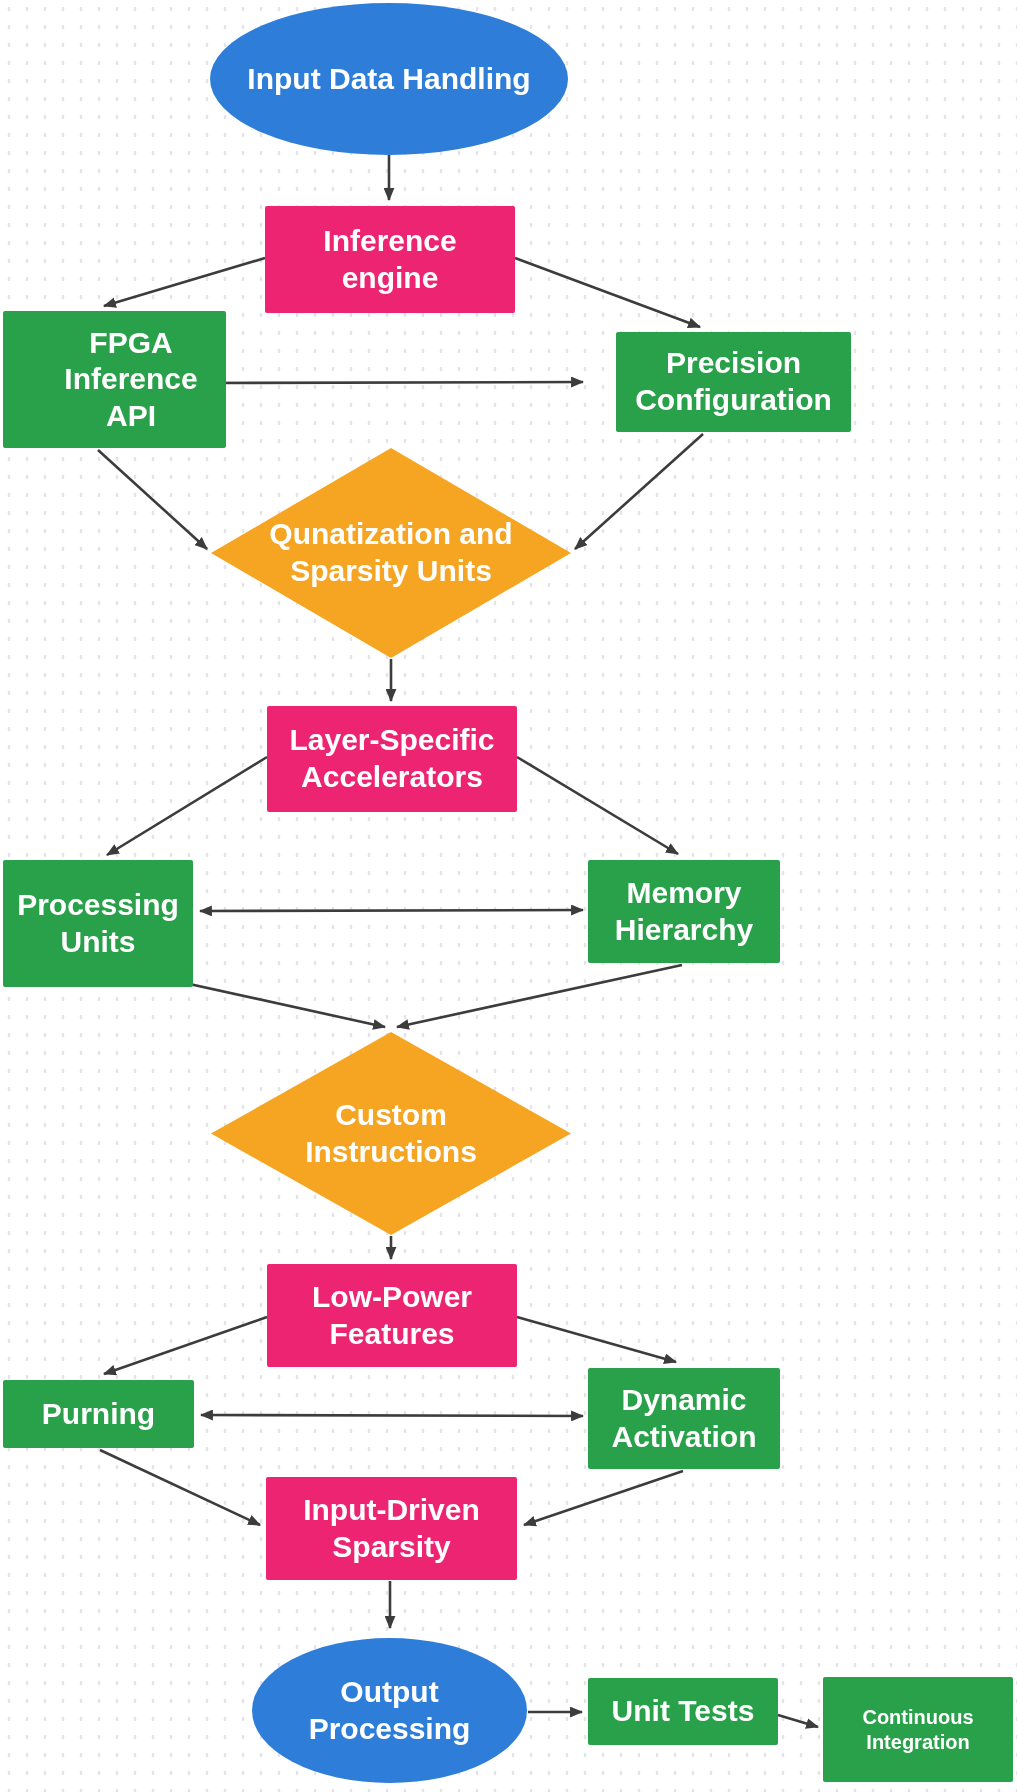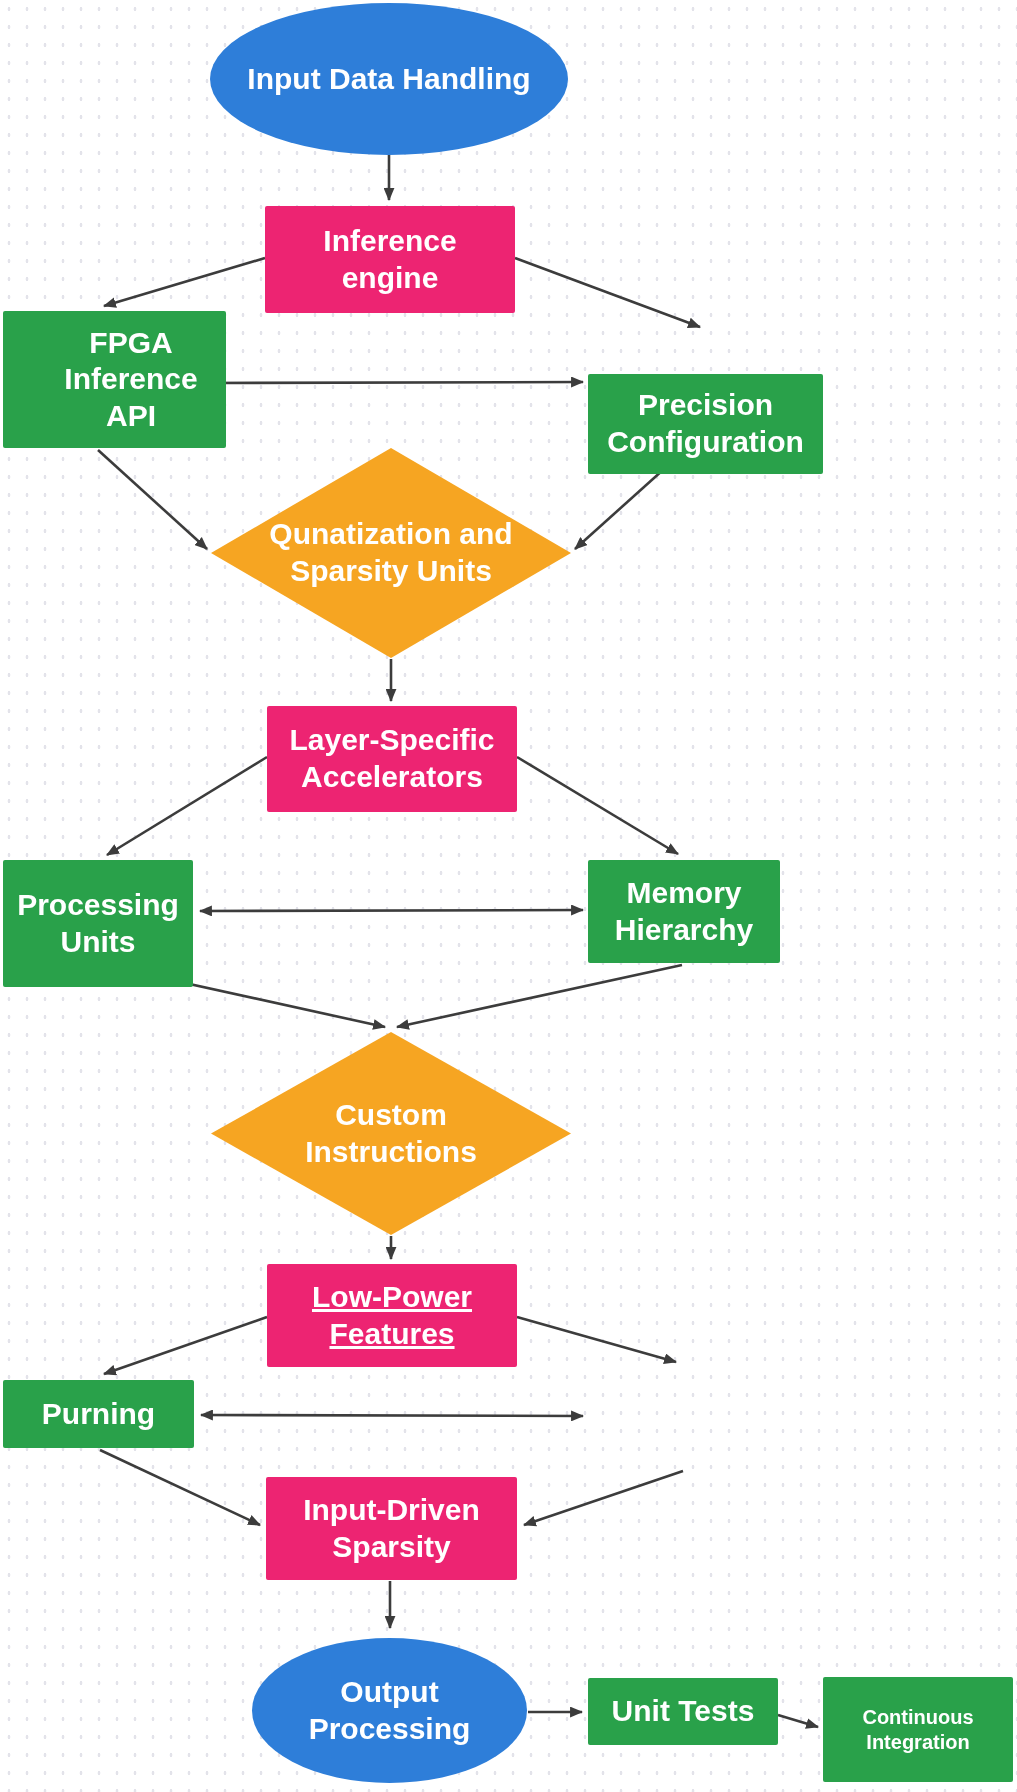--- a/index.html
+++ b/index.html
@@ -66,43 +66,46 @@
 
   <div class="node ellipse blue" style="left:210px; top:3px;    width:358px; height:152px;">
       <span style="max-width:300px;">Input Data Handling</span>
     </div>
   <div class="node rect pink" style="left:265px; top:206px;  width:250px; height:107px;">
       <span style="max-width:226px;">Inference engine</span>
     </div>
   <div class="node rect green" style="left:3px;   top:311px;  width:190px; height:137px;padding-left:33px;">
       <span style="max-width:170px;">FPGA Inference API</span>
     </div>
-  <div class="node rect green" style="left:588px; top:332px;  width:235px; height:100px;margin-top:42px;">
+  <div class="node rect green" style="left:616px; top:332px;  width:235px; height:100px;">
       <span style="max-width:215px;">Precision Configuration</span>
     </div>
   <div class="node diamond orange" style="left:211px; top:448px; width:360px; height:210px;">
       <span style="max-width:250px;">Qunatization and Sparsity Units</span>
     </div>
   <div class="node rect pink" style="left:267px; top:706px;  width:250px; height:106px;">
       <span style="max-width:226px;">Layer-Specific Accelerators</span>
     </div>
   <div class="node rect green" style="left:3px;   top:860px;  width:190px; height:127px;">
       <span style="max-width:170px;">Processing Units</span>
     </div>
   <div class="node diamond orange" style="left:211px; top:1032px; width:360px; height:203px;">
       <span style="max-width:250px;">Custom Instructions</span>
     </div>
   <div class="node rect green" style="left:588px; top:860px;  width:192px; height:103px;">
       <span style="max-width:172px;">Memory Hierarchy</span>
     </div>
   <div class="node rect pink" style="left:267px; top:1264px; width:250px; height:103px;">
-      <span style="max-width:226px;text-decoration:underline;">Low-Power Features</span>
+      <span style="max-width:226px;">Low-Power Features</span>
     </div>
   <div class="node rect green" style="left:3px;   top:1380px; width:191px; height:68px;">
       <span style="max-width:171px;">Purning</span>
+    </div>
+  <div class="node rect green" style="left:588px; top:1368px; width:192px; height:101px;">
+      <span style="max-width:172px;">Dynamic Activation</span>
     </div>
   <div class="node rect pink" style="left:266px; top:1477px; width:251px; height:103px;">
       <span style="max-width:227px;">Input-Driven Sparsity</span>
     </div>
   <div class="node ellipse blue" style="left:252px; top:1638px; width:275px; height:145px;">
       <span style="max-width:240px;">Output Processing</span>
     </div>
   <div class="node rect green" style="left:588px; top:1678px; width:190px; height:67px;text-align:center;">
       <span style="max-width:172px;">Unit Tests</span>
     </div>

